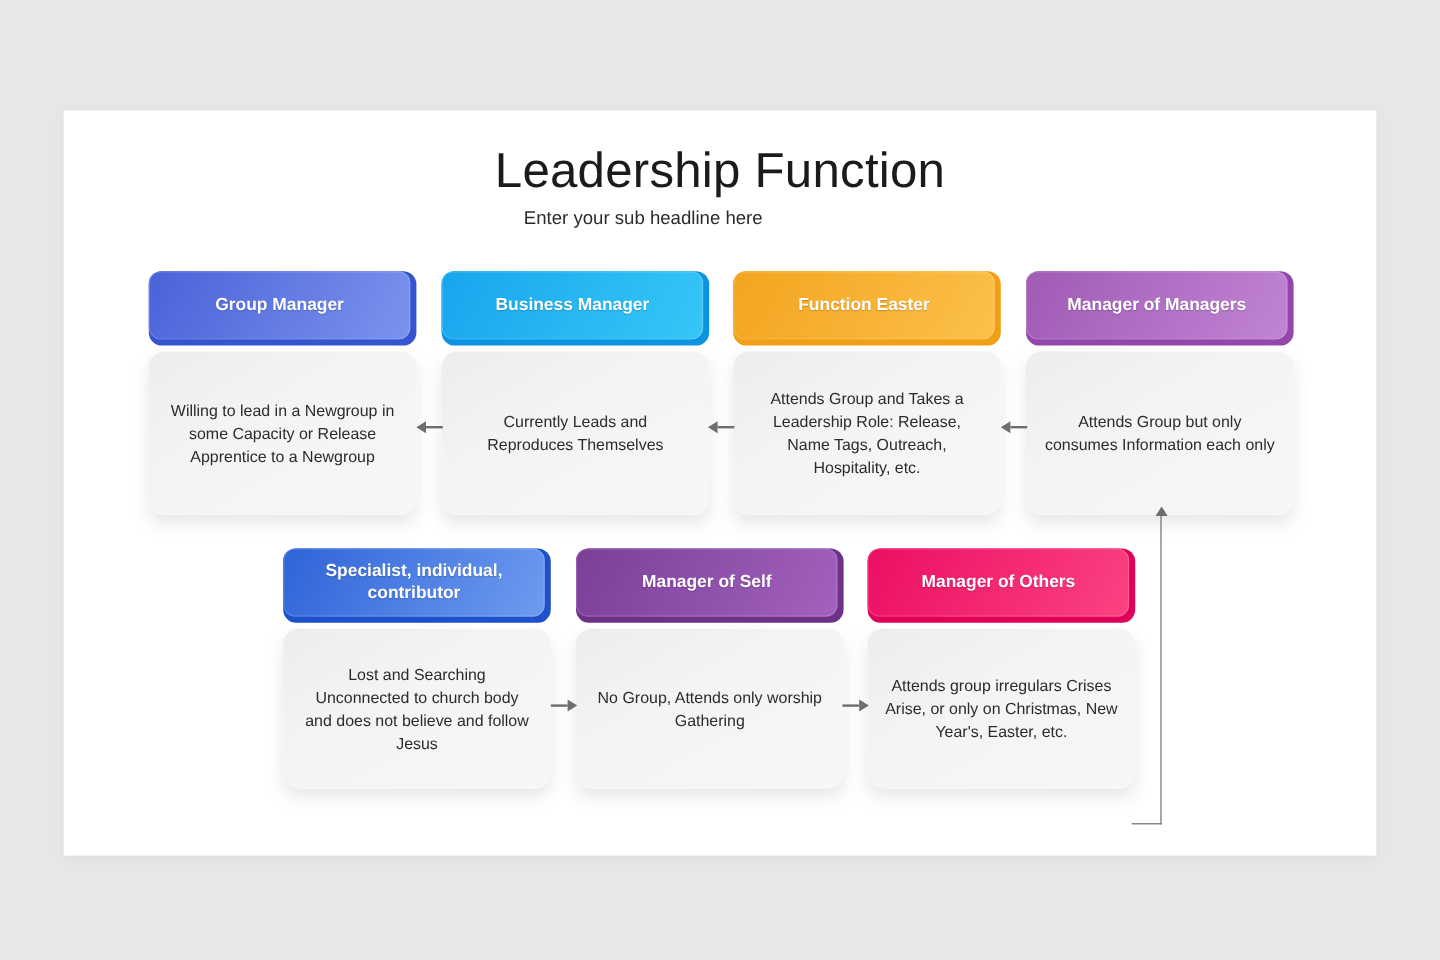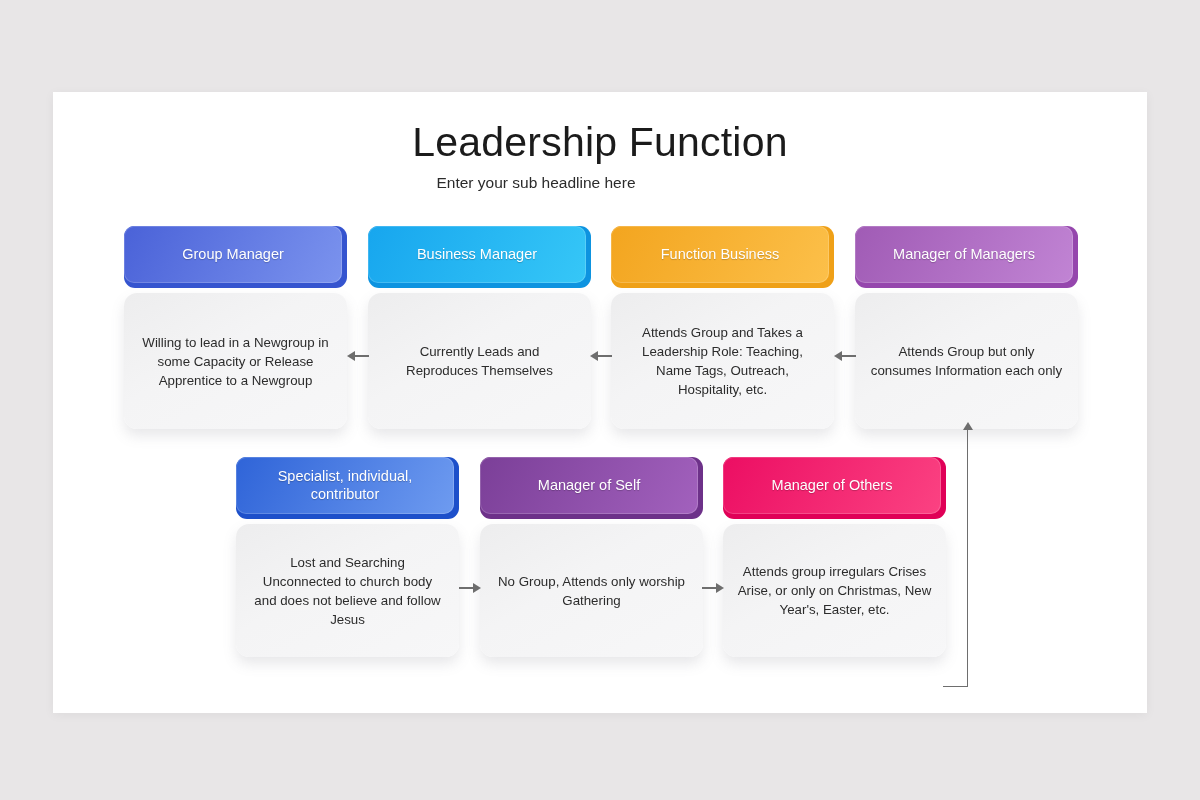--- a/index.html
+++ b/index.html
@@ -79,21 +79,21 @@
     bottom: 5px;
     border-radius: 10px;
     display: flex;
     align-items: center;
     justify-content: center;
     box-shadow: inset 0 0 0 1px rgba(255,255,255,0.18);
   }
   .chip .label {
     color: #ffffff;
     font-size: 14.5px;
-    font-weight: normal;
+    font-weight: bold;
     text-align: center;
     line-height: 1.22;
     padding: 0 10px;
     text-shadow: 0 1px 1px rgba(0,0,0,0.22);
   }
 
   
   .card {
     position: relative;
     margin-top: 5px;
@@ -185,25 +185,25 @@
       </div>
       <div class="card" style="height:136px;">
         <div class="text">Currently Leads and Reproduces Themselves</div>
       </div>
     </div>
 
     <div class="node" style="left:558px; top:134px; width:223px;">
       <div class="chip">
         <div class="frame" style="background: rgb(239, 160, 23);"></div>
         <div class="face" style="background: linear-gradient(118deg, rgb(243, 165, 31) 0%, rgb(252, 192, 74) 100%);">
-          <div class="label">Function Business</div>
-        </div>
-      </div>
-      <div class="card" style="height:136px;">
-        <div class="text">Attends Group and Takes a Leadership Role: Teaching, Name Tags, Outreach, Hospitality, etc.</div>
+          <div class="label">Function Easter</div>
+        </div>
+      </div>
+      <div class="card" style="height:136px;">
+        <div class="text">Attends Group and Takes a Leadership Role: Release, Name Tags, Outreach, Hospitality, etc.</div>
       </div>
     </div>
 
     <div class="node" style="left:802px; top:134px; width:223px;">
       <div class="chip">
         <div class="frame" style="background: rgb(149, 70, 173);"></div>
         <div class="face" style="background: linear-gradient(118deg, rgb(160, 91, 181) 0%, rgb(193, 132, 212) 100%);">
           <div class="label">Manager of Managers</div>
         </div>
       </div>

